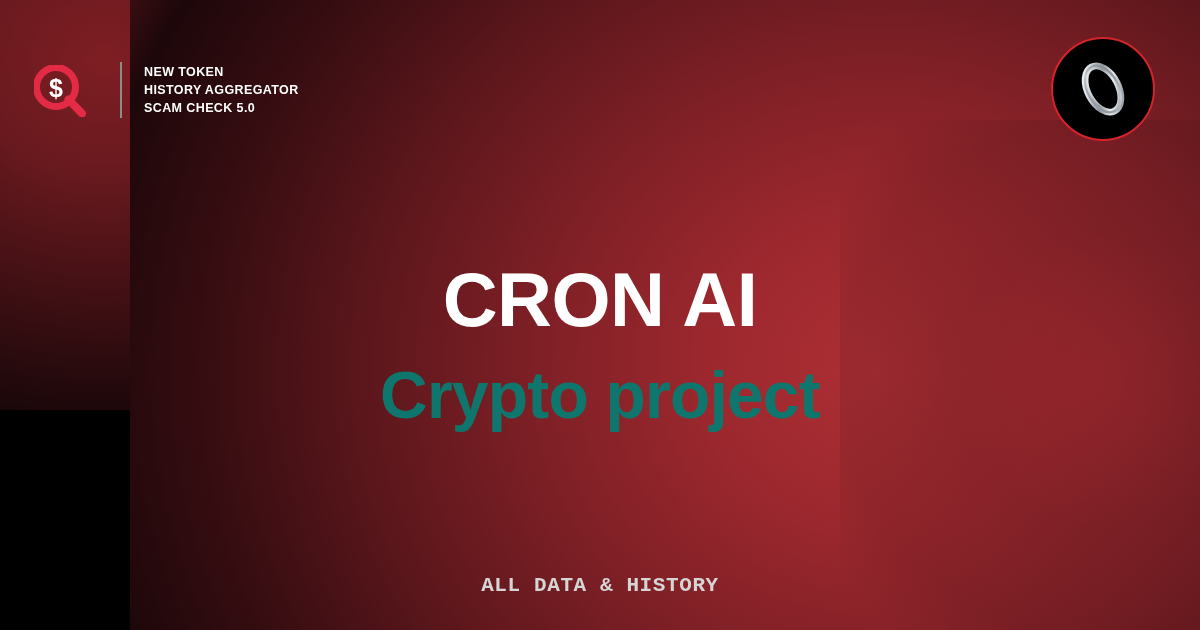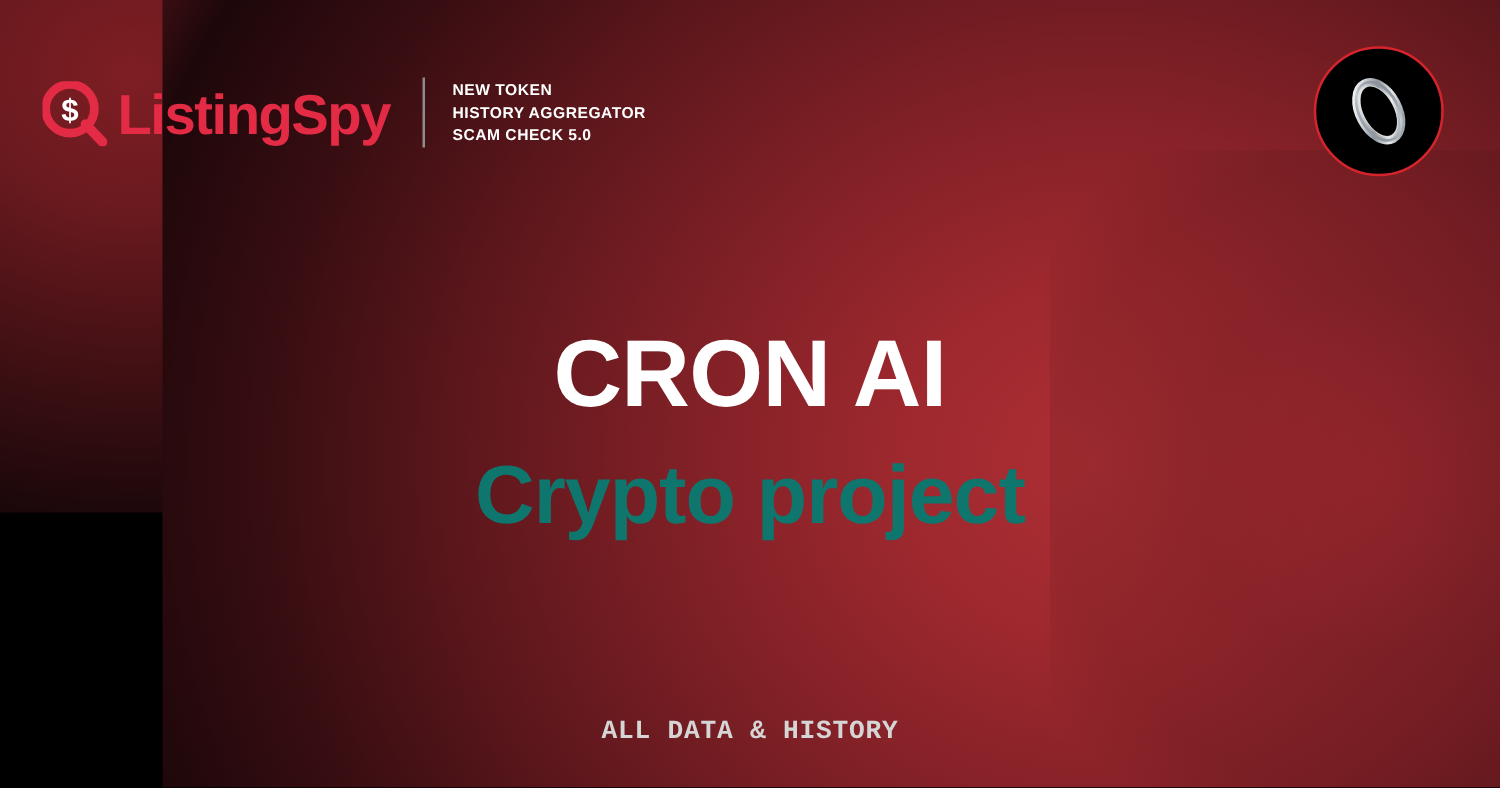--- a/index.html
+++ b/index.html
@@ -194,21 +194,20 @@
   <div class="header">
 
     <span class="logo-mark">
       <svg viewBox="0 0 52 52" width="52" height="52" aria-hidden="true">
         <circle cx="22" cy="22" r="19.5" fill="none" stroke="#e42b45" stroke-width="7"></circle>
         <line x1="34.5" y1="34.5" x2="48" y2="48.5" stroke="#e42b45" stroke-width="8" stroke-linecap="round"></line>
         <text x="22" y="31.5" text-anchor="middle" font-family="'Liberation Sans', sans-serif" font-size="25" font-weight="bold" fill="#ffffff">$</text>
       </svg>
     </span>
 
-    <span class="logo-word">ListingSpy</span>
 
     <span class="header-divider"></span>
 
     <span class="header-tagline">
       <span class="tagline-line">NEW TOKEN</span>
       <span class="tagline-line">HISTORY AGGREGATOR</span>
       <span class="tagline-line">SCAM CHECK 5.0</span>
     </span>
   </div>
 

